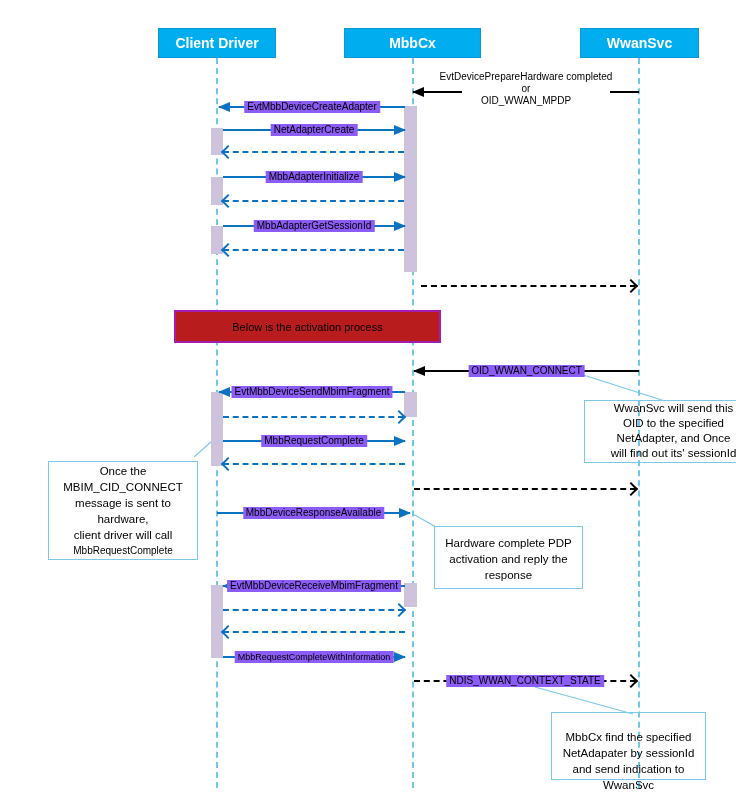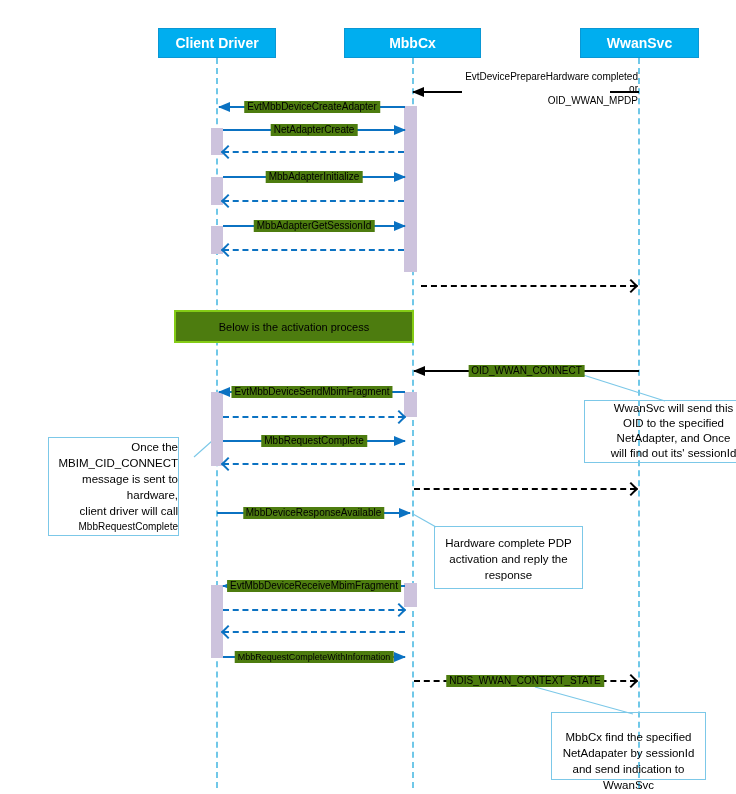--- a/index.html
+++ b/index.html
@@ -39,40 +39,40 @@
   .ah-right{position:absolute;right:-1px;top:-6px;width:0;height:0;
             border-top:5px solid transparent;border-bottom:5px solid transparent;
             border-left:12px solid currentColor;}
   .ch-left{position:absolute;left:0;top:-6px;width:8px;height:8px;
            border-top:2.5px solid currentColor;border-left:2.5px solid currentColor;
            transform:rotate(-45deg);}
   .ch-right{position:absolute;right:0;top:-6px;width:8px;height:8px;
             border-top:2.5px solid currentColor;border-right:2.5px solid currentColor;
             transform:rotate(45deg);}
   .mlbl{position:absolute;left:50%;top:-1px;transform:translate(-50%,-50%);
-        background:#4d7c0f;padding:0 3px;font-size:10px;line-height:12px;
+        background:#8b5cf6;padding:0 3px;font-size:10px;line-height:12px;
         white-space:nowrap;color:#000;z-index:4;}
   .mlbl.sm{font-size:9px;}
 
   
-  .free-label{position:absolute;left:378px;top:71px;width:224px;text-align:right;
+  .free-label{position:absolute;left:378px;top:71px;width:224px;text-align:center;
               font-size:10px;line-height:12px;z-index:4;color:#000;}
 
   
-  .note-box{position:absolute;left:138px;top:310px;width:240px;height:33px;
-            background:#4d7c0f;border:2px solid #84cc16;box-sizing:border-box;
+  .note-box{position:absolute;left:138px;top:310px;width:267px;height:33px;
+            background:#b91c1c;border:2px solid #a21caf;box-sizing:border-box;
             display:flex;align-items:center;justify-content:center;
             font-size:11px;z-index:5;}
 
   
   .callout{position:absolute;border:1.5px solid var(--callout-border);
            box-sizing:border-box;background:transparent;text-align:center;
            font-size:11.5px;line-height:16px;z-index:6;color:#000;}
   .callout .small{font-size:10px;}
-  .co-request{left:12px;top:437px;width:131px;height:99px;padding-top:1px;text-align:right;}
+  .co-request{left:12px;top:461px;width:150px;height:99px;padding-top:1px;}
   .co-oid{left:548px;top:400px;width:179px;height:63px;line-height:15px;}
   .co-hardware{left:398px;top:526px;width:149px;height:63px;padding-top:8px;}
   .co-indication{left:515px;top:712px;width:155px;height:68px;padding-top:16px;}
 
   
   .connectors{position:absolute;left:0;top:0;width:736px;height:794px;z-index:2;pointer-events:none;}
   .connectors line{stroke:var(--callout-border);stroke-width:1.2;}
 </style>
 </head>
 <body>

